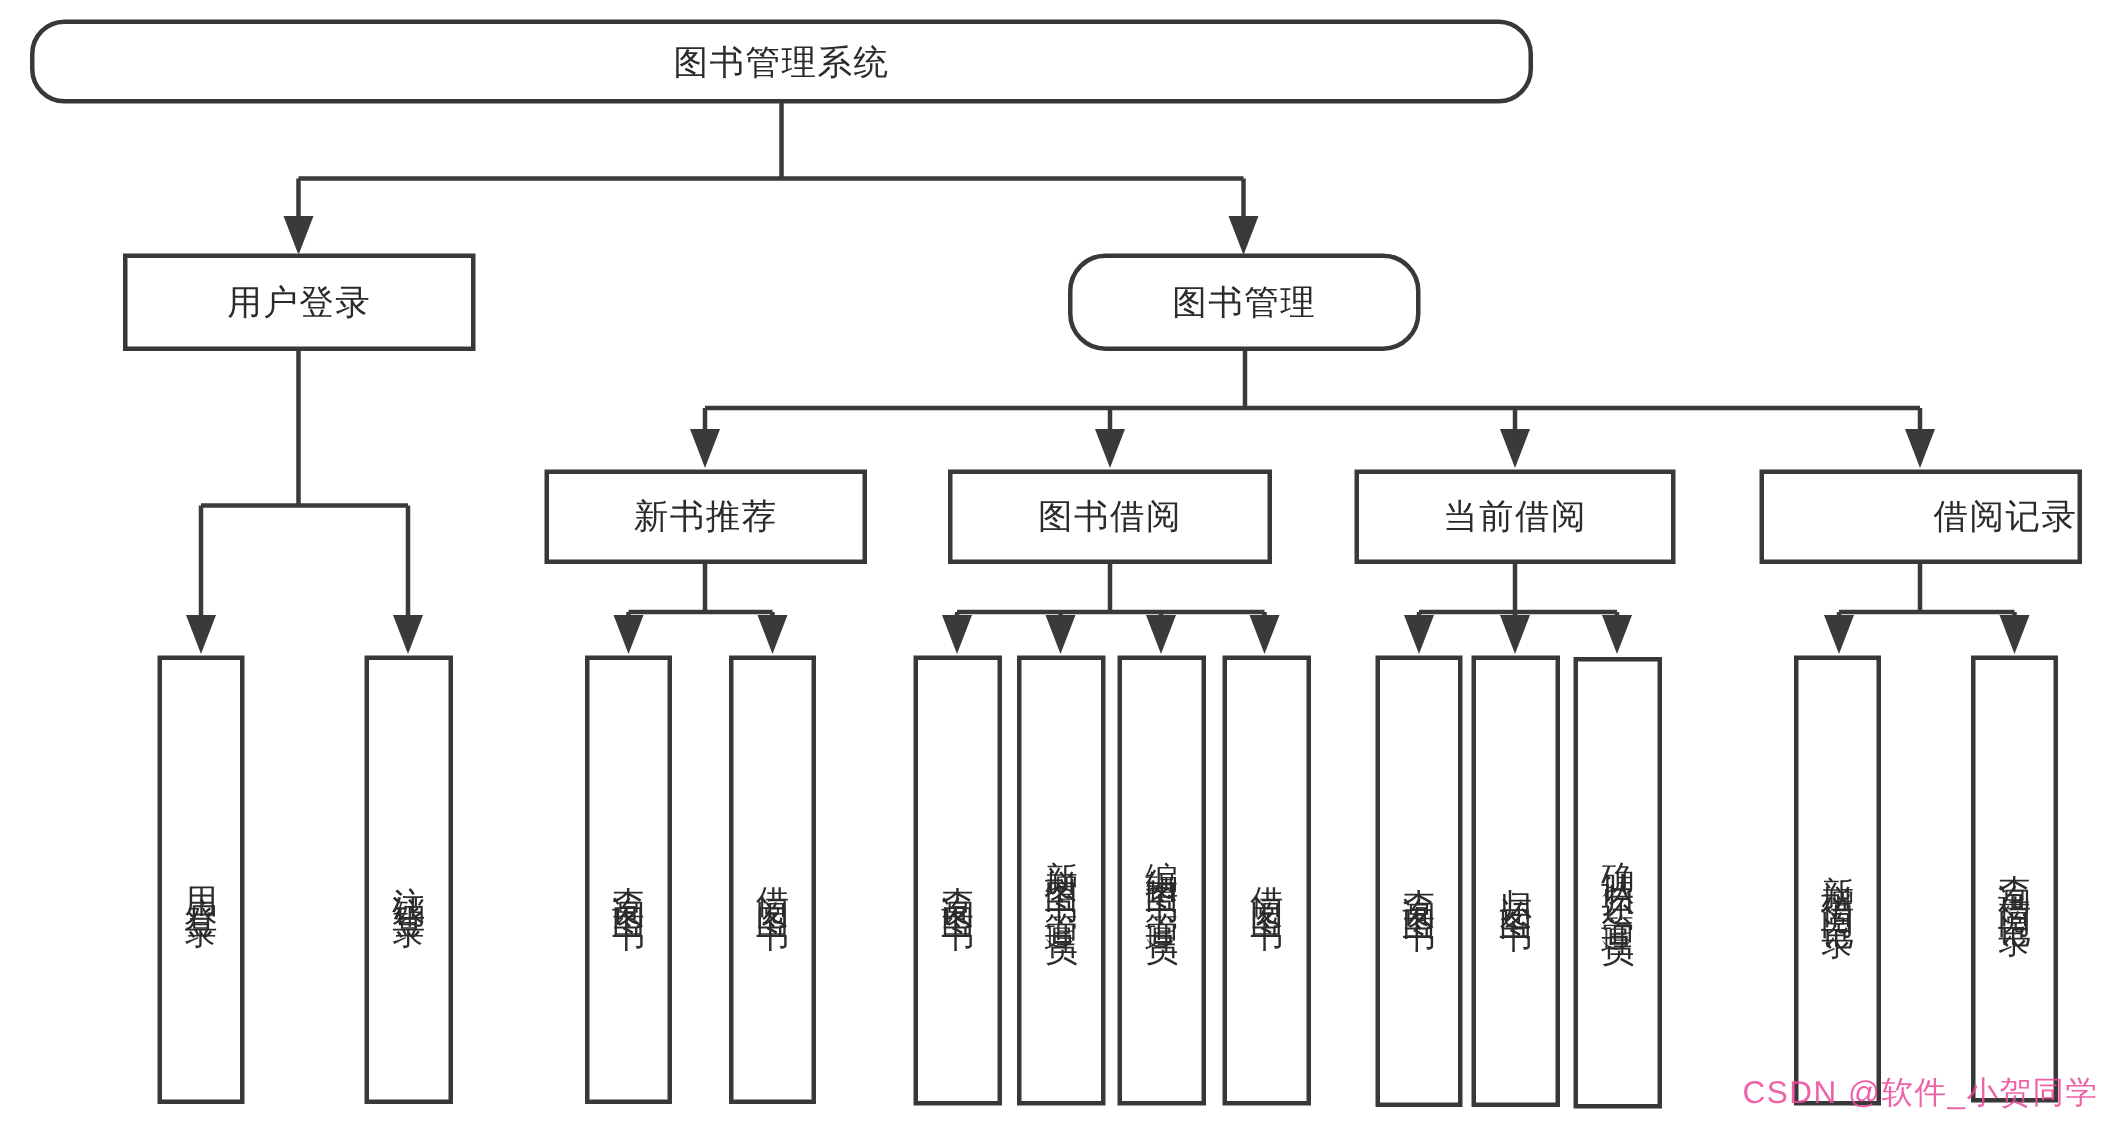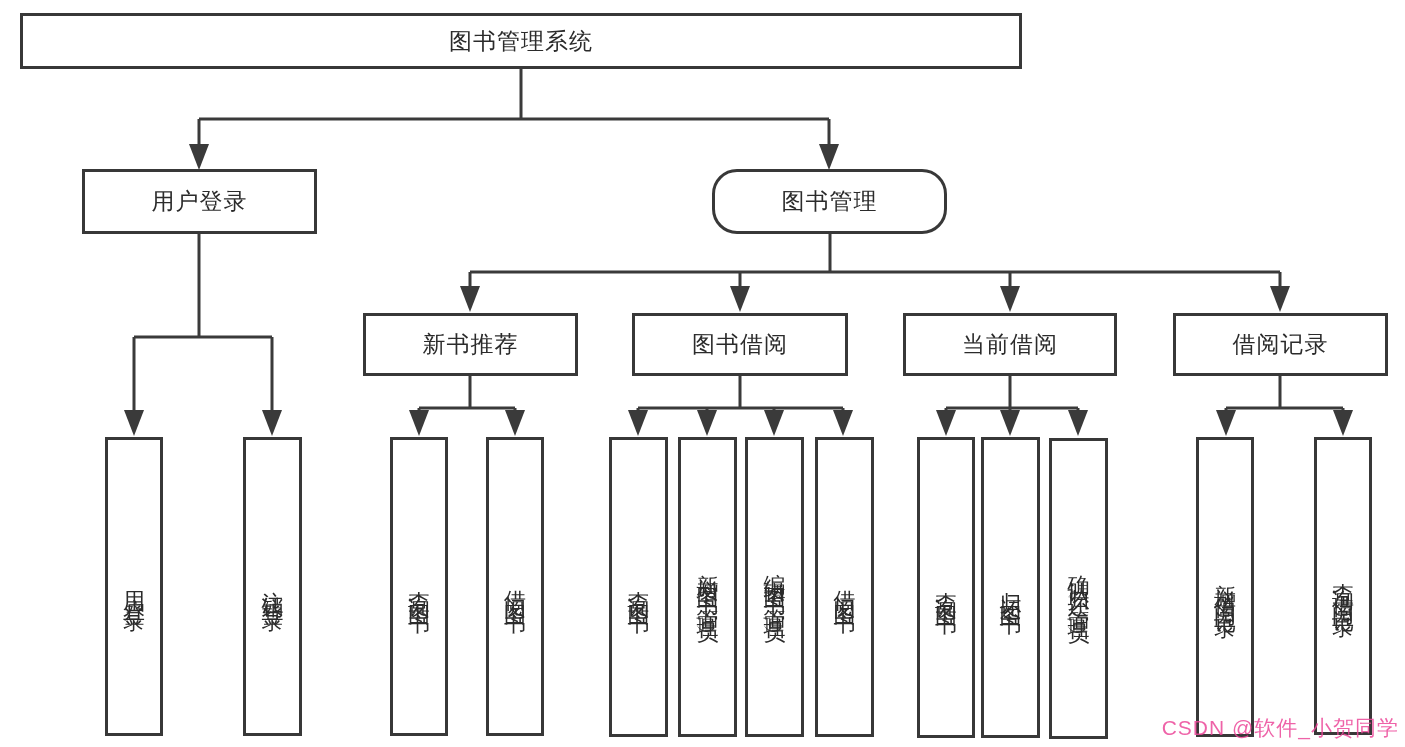--- a/index.html
+++ b/index.html
@@ -83,41 +83,41 @@
       <polygon points="764,410 784,410 774,436"></polygon>
       <polygon points="833,410 853,410 843,436"></polygon>
       <polygon points="936,410 956,410 946,436"></polygon>
       <polygon points="1000,410 1020,410 1010,436"></polygon>
       <polygon points="1068,410 1088,410 1078,436"></polygon>
       <polygon points="1216,410 1236,410 1226,436"></polygon>
       <polygon points="1333,410 1353,410 1343,436"></polygon>
     </g>
   </svg>
 
-  <div class="node" style="left:20px;top:13px;width:1002px;height:56px;">
+  <div class="node" style="left:20px;top:13px;width:1002px;height:56px;border-radius:23px;">
     <span class="h-label">图书管理系统</span>
   </div>
 
   <div class="node" style="left:82px;top:169px;width:235px;height:65px;">
     <span class="h-label">用户登录</span>
   </div>
   <div class="node" style="left:712px;top:169px;width:235px;height:65px;border-radius:25px;">
     <span class="h-label">图书管理</span>
   </div>
 
   <div class="node" style="left:363px;top:313px;width:215px;height:63px;text-align:center;">
     <span class="h-label">新书推荐</span>
   </div>
   <div class="node" style="left:903px;top:313px;width:214px;height:63px;">
     <span class="h-label">当前借阅</span>
   </div>
   <div class="node" style="left:632px;top:313px;width:216px;height:63px;">
     <span class="h-label">图书借阅</span>
   </div>
-  <div class="node" style="left:1173px;top:313px;width:215px;height:63px;">
+  <div class="node" style="left:1173px;top:313px;width:215px;height:63px;justify-content:flex-end;">
     <span class="h-label">借阅记录</span>
   </div>
 
   <div class="node leaf" style="left:105px;top:437px;width:58px;height:299px;">
     <span class="v-label">用户登录</span>
   </div>
   <div class="node leaf" style="left:243px;top:437px;width:59px;height:299px;">
     <span class="v-label">注销登录</span>
   </div>
 

